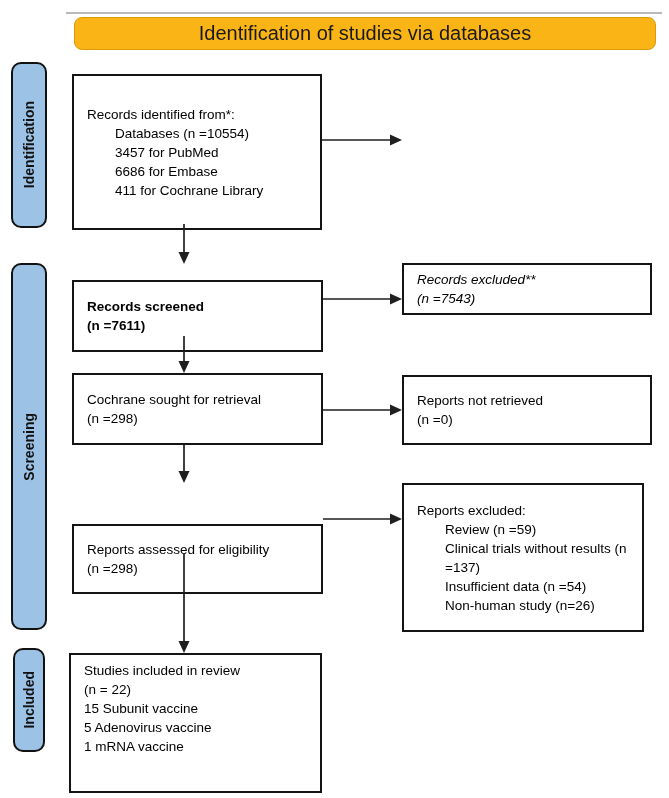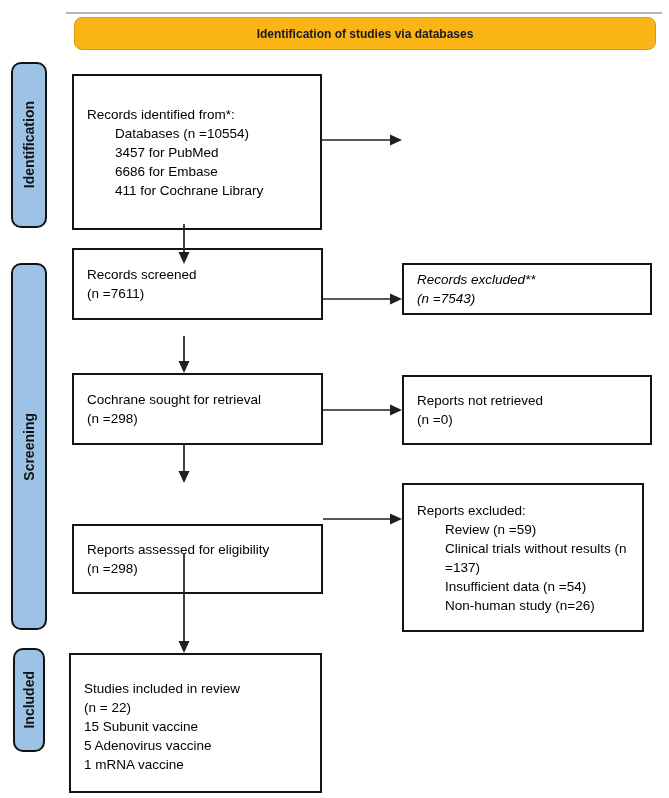--- a/index.html
+++ b/index.html
@@ -13,21 +13,21 @@
   }
   .topline{
     position:absolute;left:66px;top:12px;width:596px;height:2px;
     background:#b9b9b9;
   }
   .banner{
     position:absolute;left:74px;top:17px;width:582px;height:33px;
     box-sizing:border-box;
     background:#FAB416;border:1px solid #D99C06;border-radius:8px;
     display:flex;align-items:center;justify-content:center;
-    font-size:12px;font-weight:bold;color:#1a1a1a;
+    font-size:20px;font-weight:normal;color:#1a1a1a;
   }
   .stagebar{
     position:absolute;box-sizing:border-box;
     background:#9CC2E5;border:2px solid #121212;border-radius:10px;
     display:flex;align-items:center;justify-content:center;
   }
   .stagebar span{
     writing-mode:vertical-rl;transform:rotate(180deg);
     font-size:14px;font-weight:bold;color:#111;white-space:nowrap;
   }
@@ -39,27 +39,27 @@
     background:#ffffff;border:2px solid #141414;
     display:flex;flex-direction:column;justify-content:center;
     padding:4px 8px 4px 13px;
     font-size:13.5px;line-height:19px;
   }
   .pbox .tline{white-space:normal;}
   .pbox .tline.ind{padding-left:28px;}
   .it{font-style:italic;}
   .b-identified{left:72px;top:74px;width:250px;height:156px;}
   .b-removed{left:403px;top:65px;width:252px;height:160px;}
-  .b-screened{left:72px;top:248px;width:251px;height:72px;}
+  .b-screened{left:72px;top:280px;width:251px;height:72px;font-weight:bold;}
   .b-excluded{left:402px;top:263px;width:250px;height:52px;font-style:italic;}
   .b-sought{left:72px;top:373px;width:251px;height:72px;}
   .b-notretrieved{left:402px;top:375px;width:250px;height:70px;}
   .b-assessed{left:72px;top:483px;width:251px;height:70px;margin-top:41px;}
   .b-repexcluded{left:402px;top:483px;width:242px;height:149px;}
-  .b-included{left:69px;top:653px;width:253px;height:140px;padding-top:24px;justify-content:flex-start;}
+  .b-included{left:69px;top:653px;width:253px;height:140px;padding-top:6px;justify-content:flex-start;}
   svg.arrows{position:absolute;left:0;top:0;pointer-events:none;}
 </style>
 </head>
 <body>
 
 <div id="stage">
 
   <div class="topline"></div>
 
   <div class="banner">

